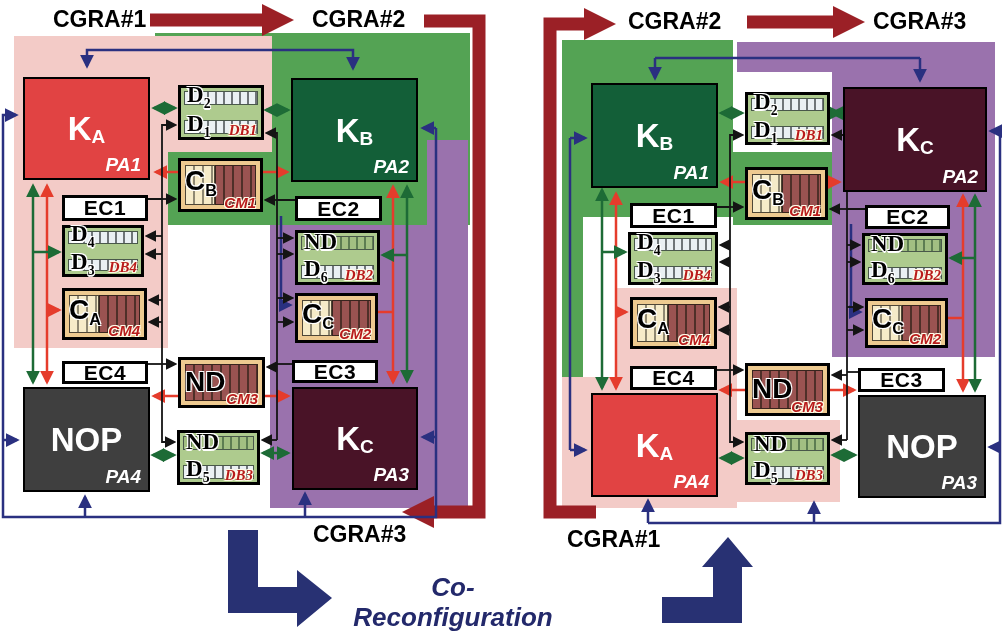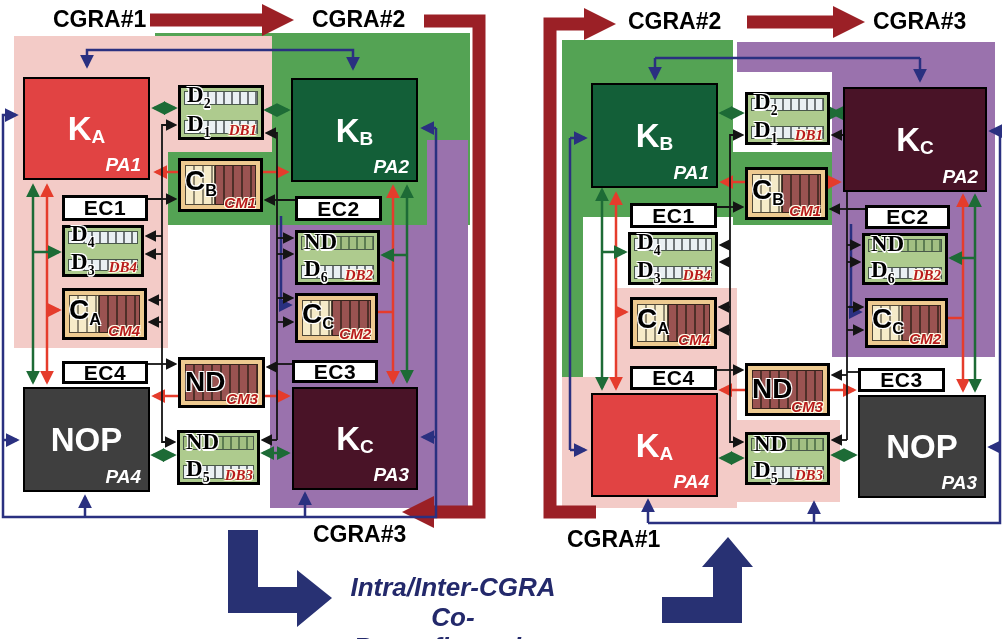--- a/index.html
+++ b/index.html
@@ -397,17 +397,16 @@
     <div class="dbrow stripe-green">
         <span class="dblab"><span>ND</span></span>
       </div>
     <div class="dbrow stripe-white">
         <span class="dblab"><span>D</span><sub>5</sub></span>
       </div>
     <span class="tag">DB3</span>
   </div>
 
   <div class="caption" style="left:333px;top:573px;width:240px;">
-    <div>Intra/Inter-CGRA</div>
     <div>Co-Reconfiguration</div>
   </div>
 
 </div>
 
 </body></html>

